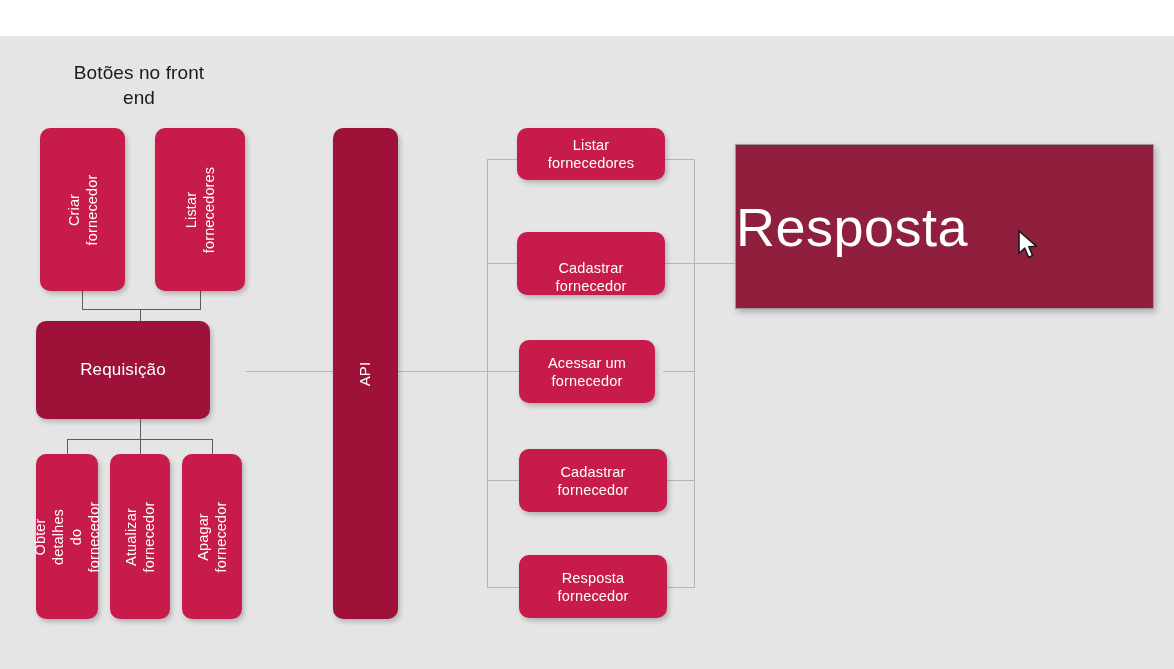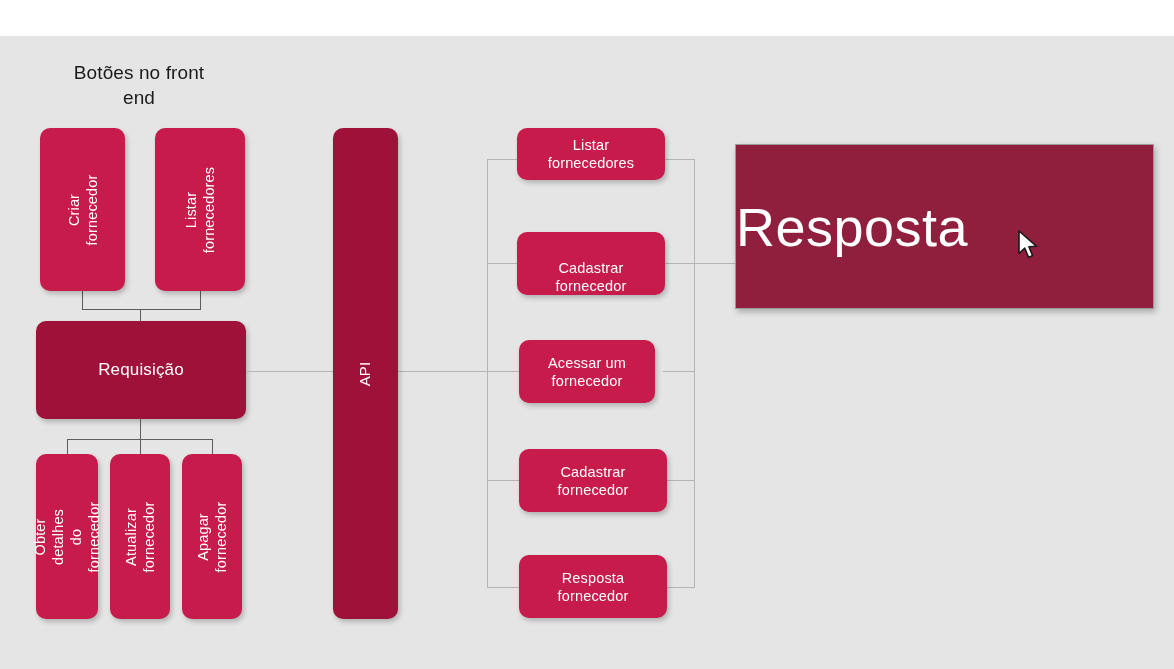--- a/index.html
+++ b/index.html
@@ -116,21 +116,21 @@
 
   <div class="node bright vertical" style="left:40px; top:92px; width:85px; height:163px;">
     <span class="label">Criar fornecedor</span>
   </div>
 
   <div class="node bright vertical" style="left:155px; top:92px; width:90px; height:163px;">
     <span class="label">Listar
 fornecedores</span>
   </div>
 
-  <div class="node dark requisicao" style="left:36px; top:285px; width:210px; height:98px;">
+  <div class="node dark requisicao" style="left:36px; top:285px; width:174px; height:98px;">
     <span class="label">Requisição</span>
   </div>
 
   <div class="rail v dark" style="left:140px; top:383px; height:20px;"></div>
   <div class="rail h dark" style="left:67px; top:403px; width:146px;"></div>
   <div class="rail v dark" style="left:67px; top:403px; height:16px;"></div>
   <div class="rail v dark" style="left:140px; top:403px; height:16px;"></div>
   <div class="rail v dark" style="left:212px; top:403px; height:16px;"></div>
 
   <div class="node bright vertical" style="left:36px; top:418px; width:62px; height:165px;">

